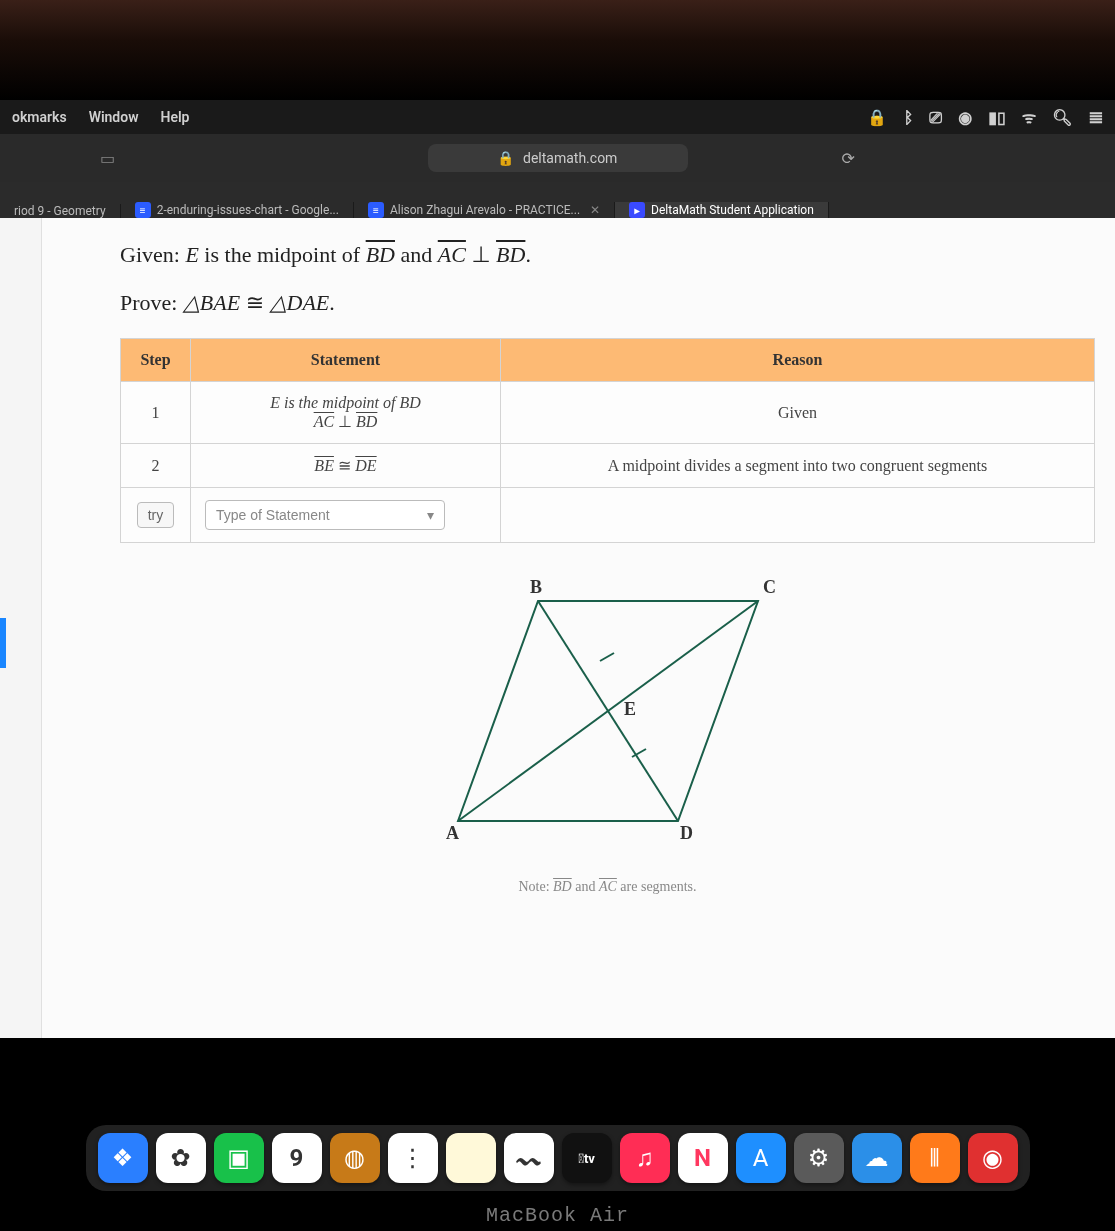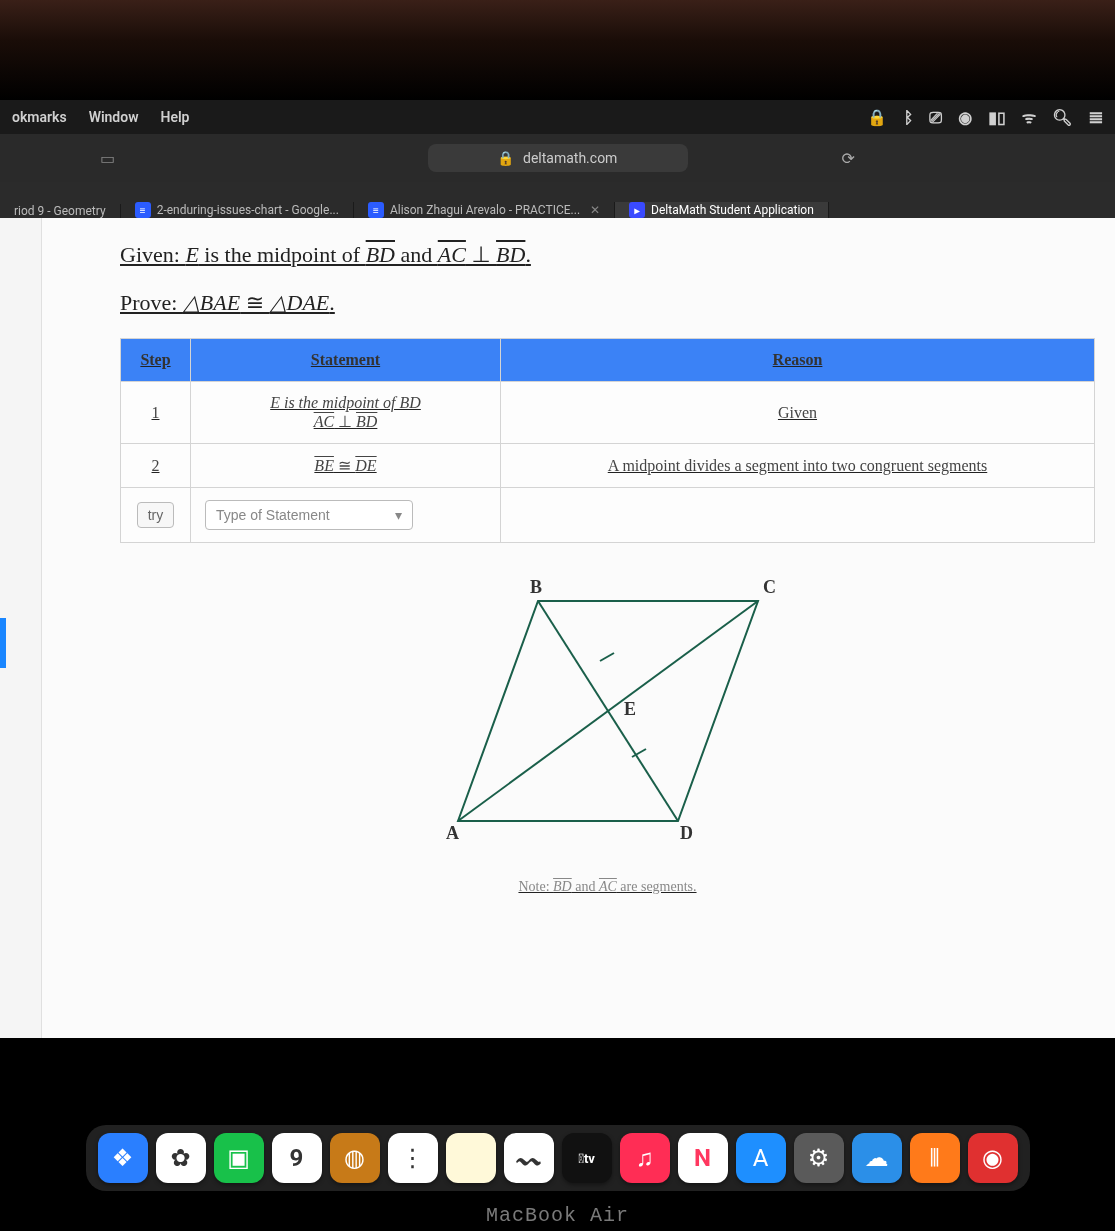--- a/index.html
+++ b/index.html
@@ -87,21 +87,20 @@
     color: #fff; font-size: 10px; font-weight: bold;
   }
   .tab .favicon.dm { background: #3a4aff; }
   .tab .closex { color: #888; margin-left: 4px; }
   .content {
     background: #fbfbfb;
     padding: 24px 20px 24px 120px;
     color: #222;
     min-height: 820px;
     position: relative;
-    text-decoration: underline;
   }
   .leftstrip {
     position: absolute;
     left: 0; top: 0;
     width: 42px; height: 100%;
     background: #f5f5f5;
     border-right: 1px solid #e0e0e0;
   }
   .leftstrip .blue { position:absolute; left:0; width:6px; height:50px; top:400px; background:#1a86ff; }
   .given, .prove {
@@ -123,21 +122,21 @@
     padding: 12px 14px;
     text-align: center;
     vertical-align: middle;
     font-size: 16px;
     color: #444;
     background: #fdfdfd;
   }
   .proof-table th {
     font-weight: bold;
     color: #333;
-    background: #3b82f6;
+    background: #fdba74;
   }
   .proof-table .center { text-align: center; }
   .proof-table .stepcol { width: 70px; text-align: center; }
   .proof-table .stmtcol { width: 310px; text-align: center; }
   .try-btn {
     display: inline-block;
     border: 1px solid #bbb;
     border-radius: 4px;
     padding: 4px 10px;
     font-size: 14px;
@@ -148,21 +147,21 @@
   .stmt-select {
     border: 1px solid #bbb;
     border-radius: 4px;
     padding: 6px 10px;
     font-size: 14px;
     color: #888;
     background: #fff;
     display: inline-flex;
     align-items: center;
     gap: 36px;
-    width: 208px;
+    width: 240px;
     justify-content: space-between;
     font-family: -apple-system, sans-serif;
   }
   .figure-wrap {
     display: flex;
     justify-content: center;
     margin-top: 28px;
   }
   .note {
     text-align: center;

